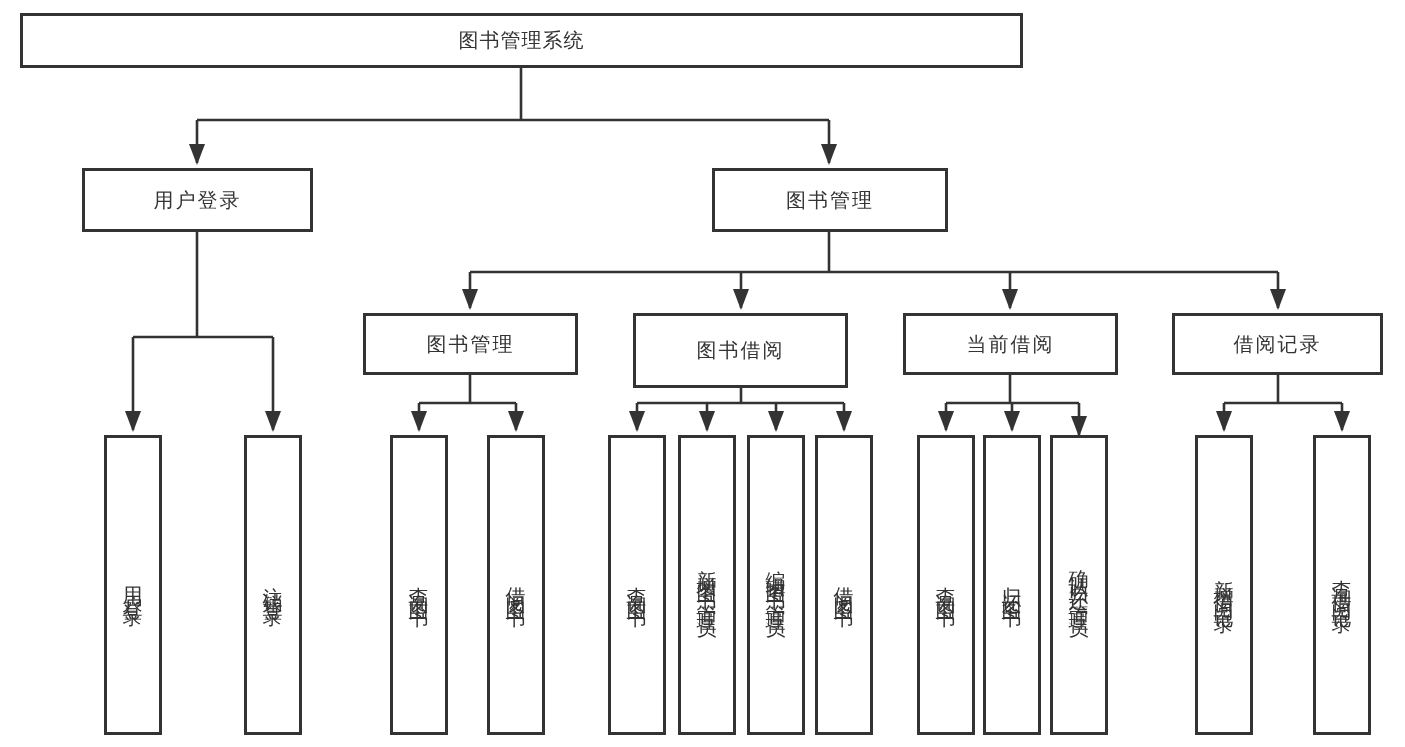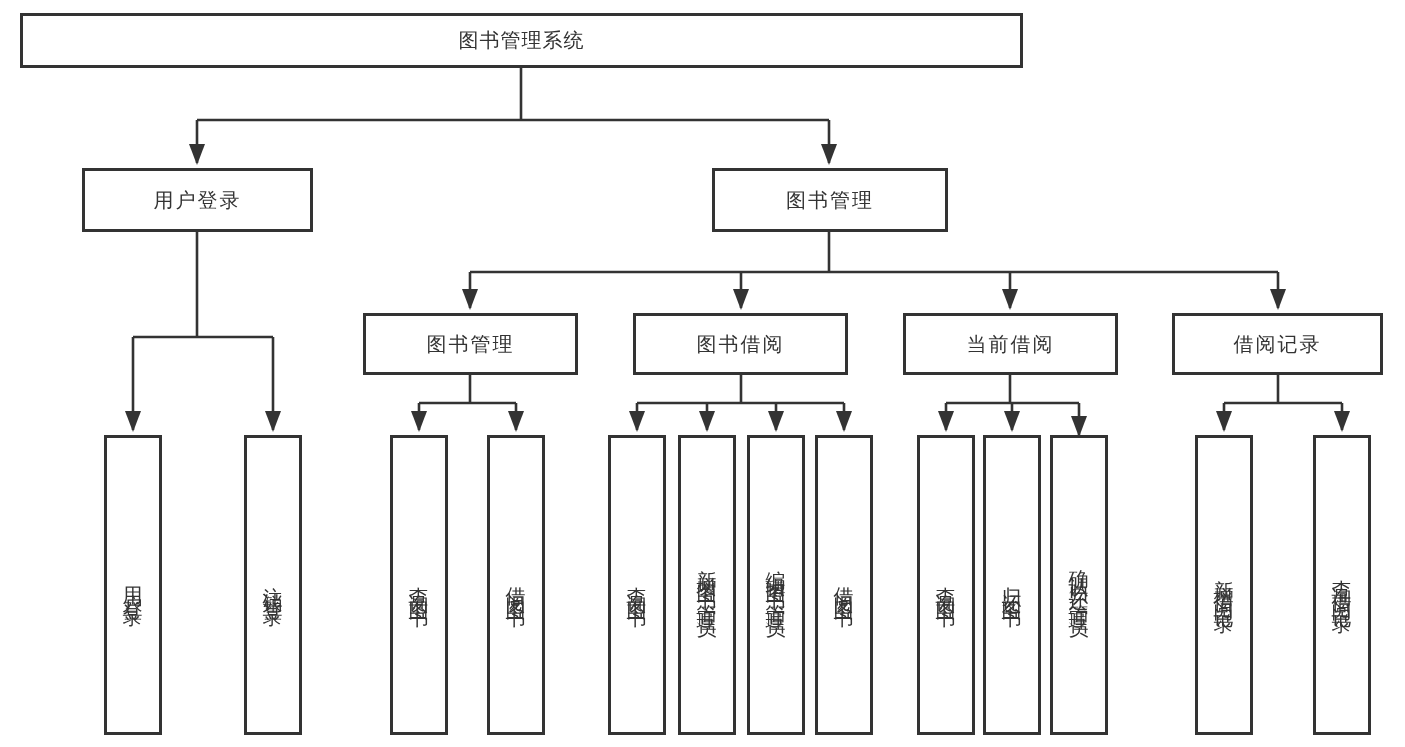--- a/index.html
+++ b/index.html
@@ -116,21 +116,21 @@
   <div class="node node-l2" style="left:82px; top:168px; width:231px; height:64px;">
     <span>用户登录</span>
   </div>
   <div class="node node-l2" style="left:712px; top:168px; width:236px; height:64px;">
     <span>图书管理</span>
   </div>
 
   <div class="node node-l3" style="left:363px; top:313px; width:215px; height:62px;">
     <span>图书管理</span>
   </div>
-  <div class="node node-l3" style="left:633px; top:313px; width:215px; height:62px;">
+  <div class="node node-l3" style="left:633px; top:313px; width:215px; height:75px;">
     <span>图书借阅</span>
   </div>
   <div class="node node-l3" style="left:1172px; top:313px; width:211px; height:62px;">
     <span>借阅记录</span>
   </div>
   <div class="node node-l3" style="left:903px; top:313px; width:215px; height:62px;">
     <span>当前借阅</span>
   </div>
 
   <div class="node node-leaf" style="left:104px;">

